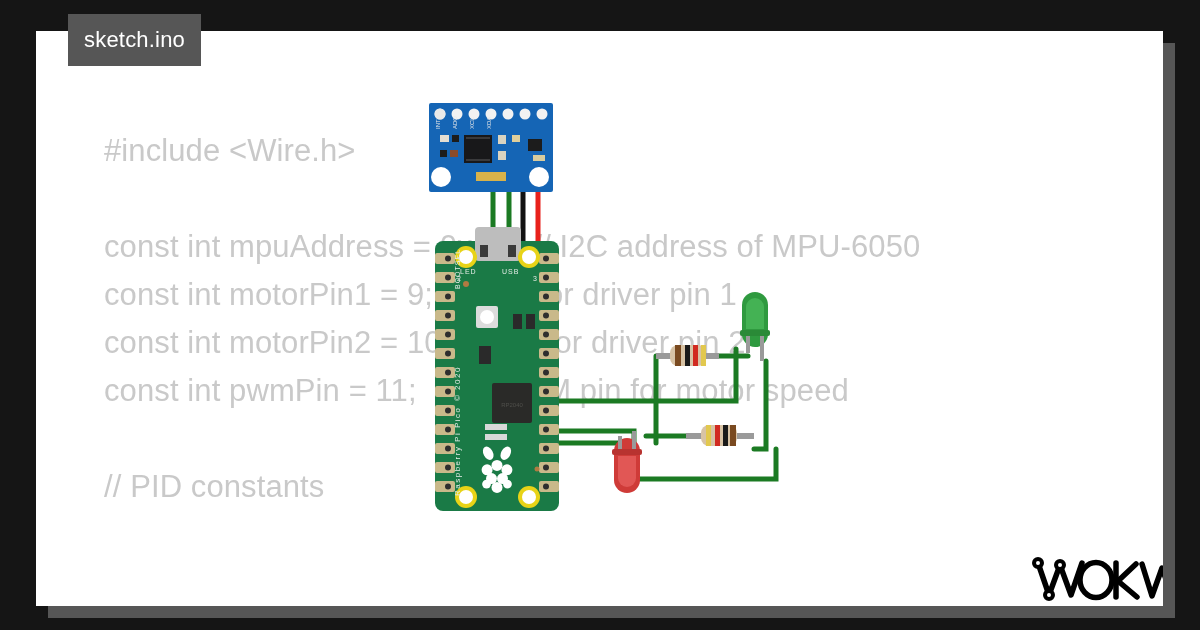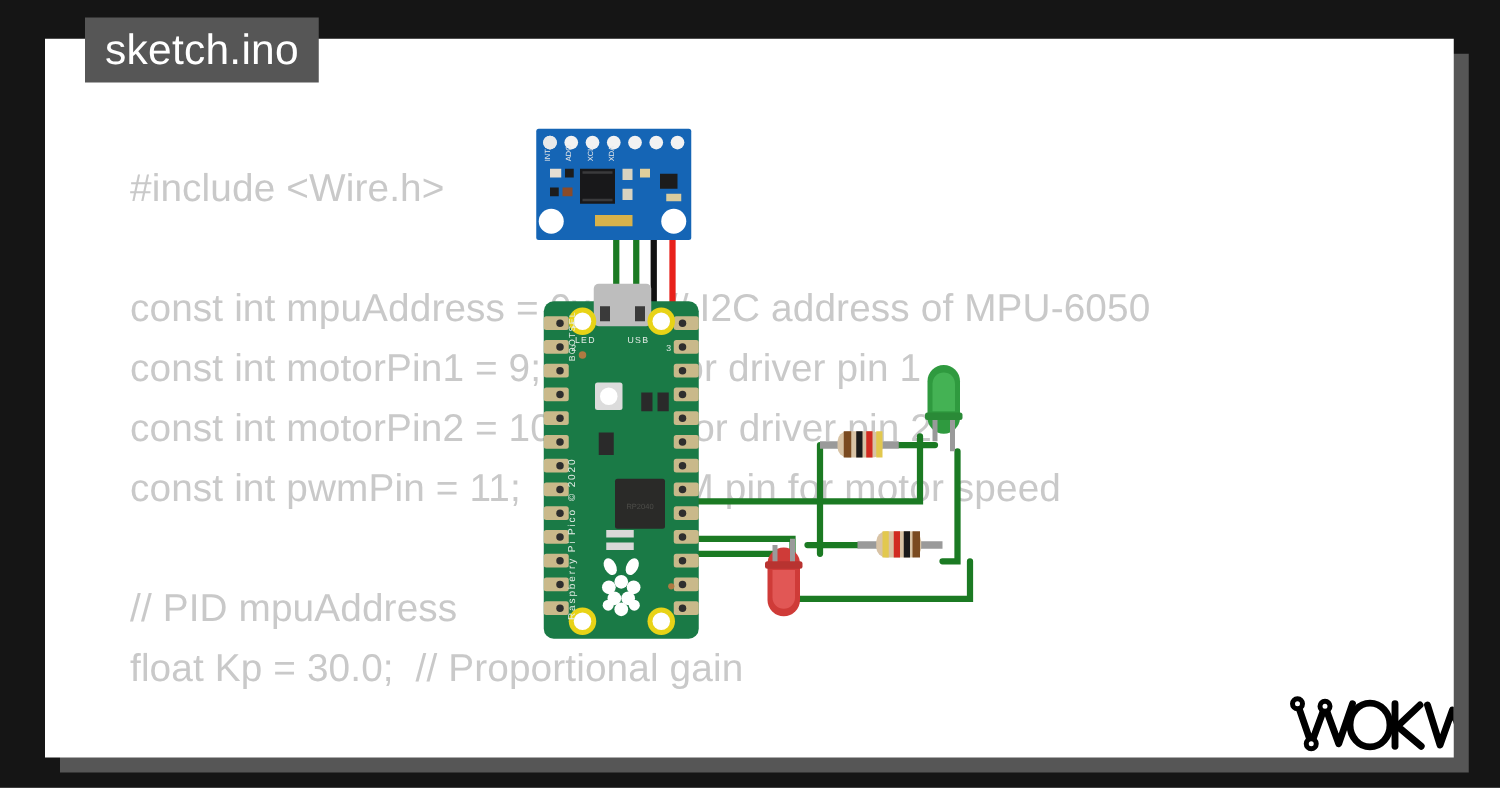--- a/index.html
+++ b/index.html
@@ -42,21 +42,21 @@
 
   
   .file-tab {
     position: absolute;
     left: 68px;
     top: 14px;
     height: 52px;
     padding: 0 16px;
     background: #565656;
     color: #ffffff;
-    font-size: 34px;
+    font-size: 22px;
     line-height: 52px;
     letter-spacing: 0.2px;
     white-space: nowrap;
     z-index: 40;
   }
 
   
   .code {
     position: absolute;
     left: 68px;
@@ -105,22 +105,21 @@
   <div class="sheet">
 
     <div class="code">
       <div class="code-line">#include &lt;Wire.h&gt;</div>
       <div class="code-line blank"></div>
       <div class="code-line">const int mpuAddress = 0x68;  // I2C address of MPU-6050</div>
       <div class="code-line">const int motorPin1 = 9;    // Motor driver pin 1</div>
       <div class="code-line">const int motorPin2 = 10;   // Motor driver pin 2</div>
       <div class="code-line">const int pwmPin = 11;      // PWM pin for motor speed</div>
       <div class="code-line blank"></div>
-      <div class="code-line">// PID mpuAddress</div>
-      <div class="code-line">float Kp = 30.0;  // Proportional gain</div>
+      <div class="code-line">// PID constants</div>
 
     </div>
 
     <svg class="circuit" viewBox="0 0 1127 575">
 
       <path d="M 502 110 L 502 255 L 495 262 L 489 262" fill="none" stroke="#e8211b" stroke-width="5" stroke-linecap="round"></path>
 
       <path d="M 487 110 L 487 270 L 505 270" fill="none" stroke="#111111" stroke-width="5" stroke-linecap="round"></path>
 
       <path d="M 473 110 L 473 300 L 455 300" fill="none" stroke="#1b7a23" stroke-width="5" stroke-linecap="round"></path>

